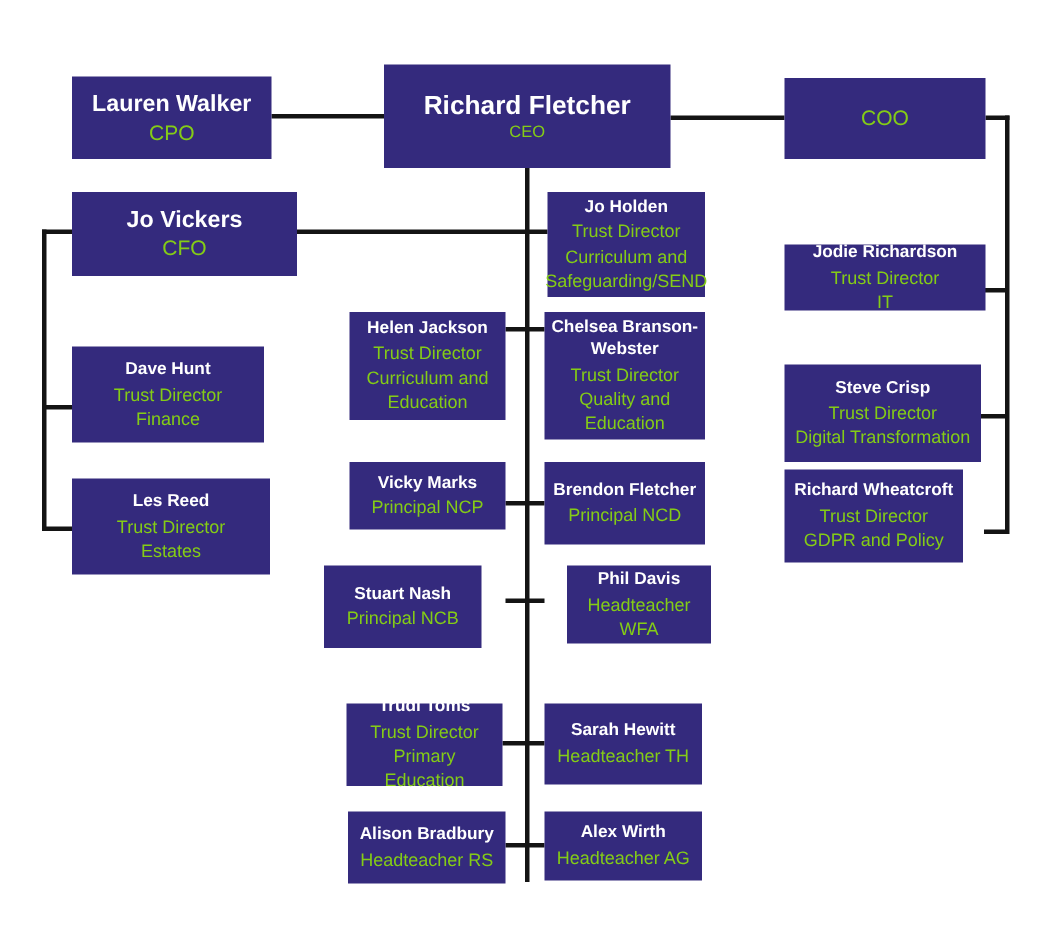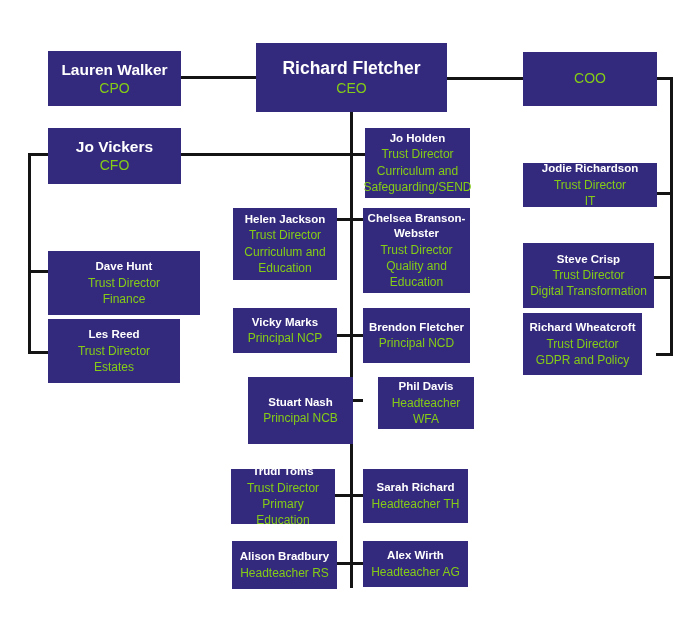--- a/index.html
+++ b/index.html
@@ -12,21 +12,21 @@
     display:flex;flex-direction:column;align-items:center;justify-content:center;
     text-align:center;box-sizing:border-box;padding:2px 4px;
   }
   .nm{font-weight:bold;color:#ffffff;white-space:pre-line;}
   .tt{color:#84cc16;white-space:pre-line;}
   .sm .nm{font-size:11.5px;line-height:1.35;}
   .sm .tt{font-size:12px;line-height:1.35;}
   .lg .nm{font-size:15.5px;line-height:1.3;}
   .lg .tt{font-size:14px;line-height:1.25;}
   .xl .nm{font-size:17.5px;line-height:1.3;}
-  .xl .tt{font-size:14px;line-height:1.25;}
+  .xl .tt{font-size:11px;line-height:1.25;}
   .ln{position:absolute;background:#141414;}
 </style>
 </head>
 <body>
 
 <div class="canvas">
 
   <div class="ln" style="left:181px;top:76px;width:75px;height:3px"></div>
   <div class="ln" style="left:447px;top:77px;width:76px;height:3px"></div>
   <div class="ln" style="left:350px;top:112px;width:3px;height:476px"></div>
@@ -53,21 +53,21 @@
 
   <div class="box xl" style="left:256px;top:43px;width:191px;height:69px">
     <div class="nm">Richard Fletcher</div>
     <div class="tt">CEO</div>
   </div>
 
   <div class="box lg" style="left:523px;top:52px;width:134px;height:54px">
     <div class="tt">COO</div>
   </div>
 
-  <div class="box lg" style="left:48px;top:128px;width:133px;height:56px">
+  <div class="box lg" style="left:48px;top:128px;width:150px;height:56px">
     <div class="nm">Jo Vickers</div>
     <div class="tt">CFO</div>
   </div>
 
   <div class="box sm" style="left:365px;top:128px;width:105px;height:70px">
     <div class="nm">Jo Holden</div>
     <div class="tt">Trust Director
 Curriculum and
 Safeguarding/SEND</div>
   </div>
@@ -86,21 +86,21 @@
   </div>
 
   <div class="box sm" style="left:363px;top:208px;width:107px;height:85px">
     <div class="nm">Chelsea Branson-
 Webster</div>
     <div class="tt">Trust Director
 Quality and
 Education</div>
   </div>
 
-  <div class="box sm" style="left:48px;top:251px;width:152px;height:64px">
+  <div class="box sm" style="left:48px;top:231px;width:128px;height:64px">
     <div class="nm">Dave Hunt</div>
     <div class="tt">Trust Director
 Finance</div>
   </div>
 
   <div class="box sm" style="left:523px;top:243px;width:131px;height:65px">
     <div class="nm">Steve Crisp</div>
     <div class="tt">Trust Director
 Digital Transformation</div>
   </div>
@@ -120,38 +120,38 @@
   <div class="box sm" style="left:233px;top:308px;width:104px;height:45px">
     <div class="nm">Vicky Marks</div>
     <div class="tt">Principal NCP</div>
   </div>
 
   <div class="box sm" style="left:363px;top:308px;width:107px;height:55px">
     <div class="nm">Brendon Fletcher</div>
     <div class="tt">Principal NCD</div>
   </div>
 
-  <div class="box sm" style="left:248px;top:377px;width:105px;height:67px">
+  <div class="box sm" style="left:216px;top:377px;width:105px;height:55px">
     <div class="nm">Stuart Nash</div>
     <div class="tt">Principal NCB</div>
   </div>
 
   <div class="box sm" style="left:378px;top:377px;width:96px;height:52px">
     <div class="nm">Phil Davis</div>
     <div class="tt">Headteacher WFA</div>
   </div>
 
   <div class="box sm" style="left:231px;top:469px;width:104px;height:55px">
     <div class="nm">Trudi Toms</div>
     <div class="tt">Trust Director
 Primary Education</div>
   </div>
 
   <div class="box sm" style="left:363px;top:469px;width:105px;height:54px">
-    <div class="nm">Sarah Richard</div>
+    <div class="nm">Sarah Hewitt</div>
     <div class="tt">Headteacher TH</div>
   </div>
 
   <div class="box sm" style="left:232px;top:541px;width:105px;height:48px">
     <div class="nm">Alison Bradbury</div>
     <div class="tt">Headteacher RS</div>
   </div>
 
   <div class="box sm" style="left:363px;top:541px;width:105px;height:46px">
     <div class="nm">Alex Wirth</div>

